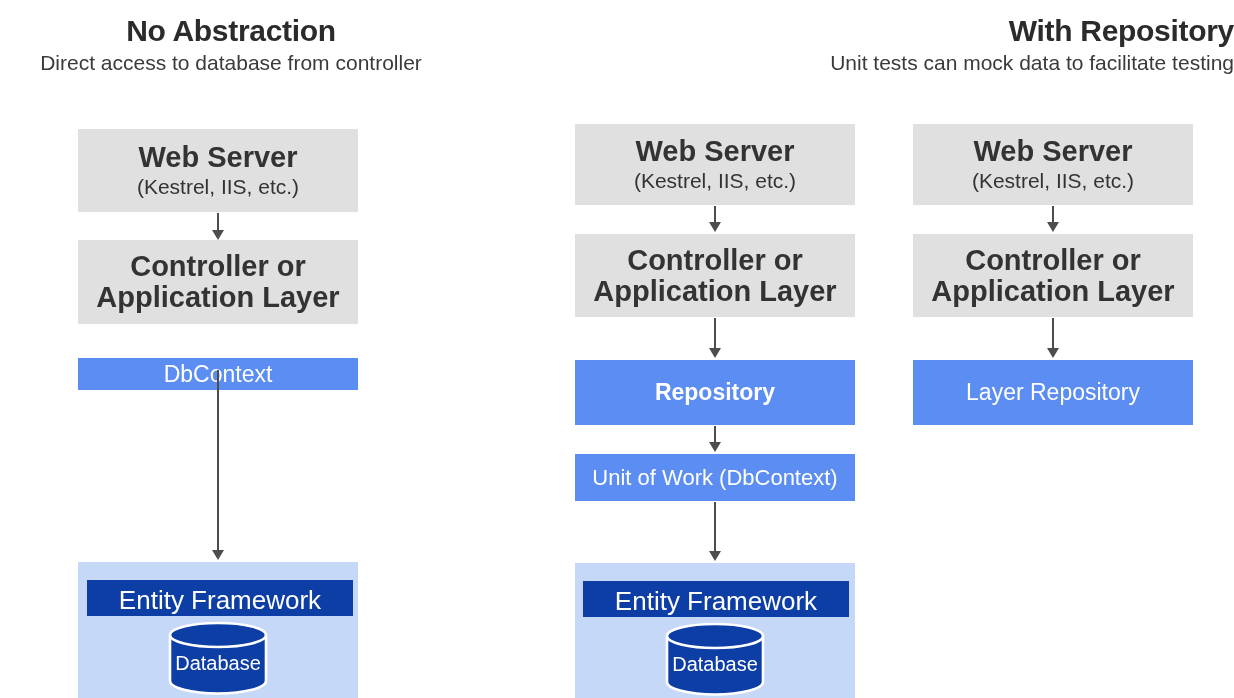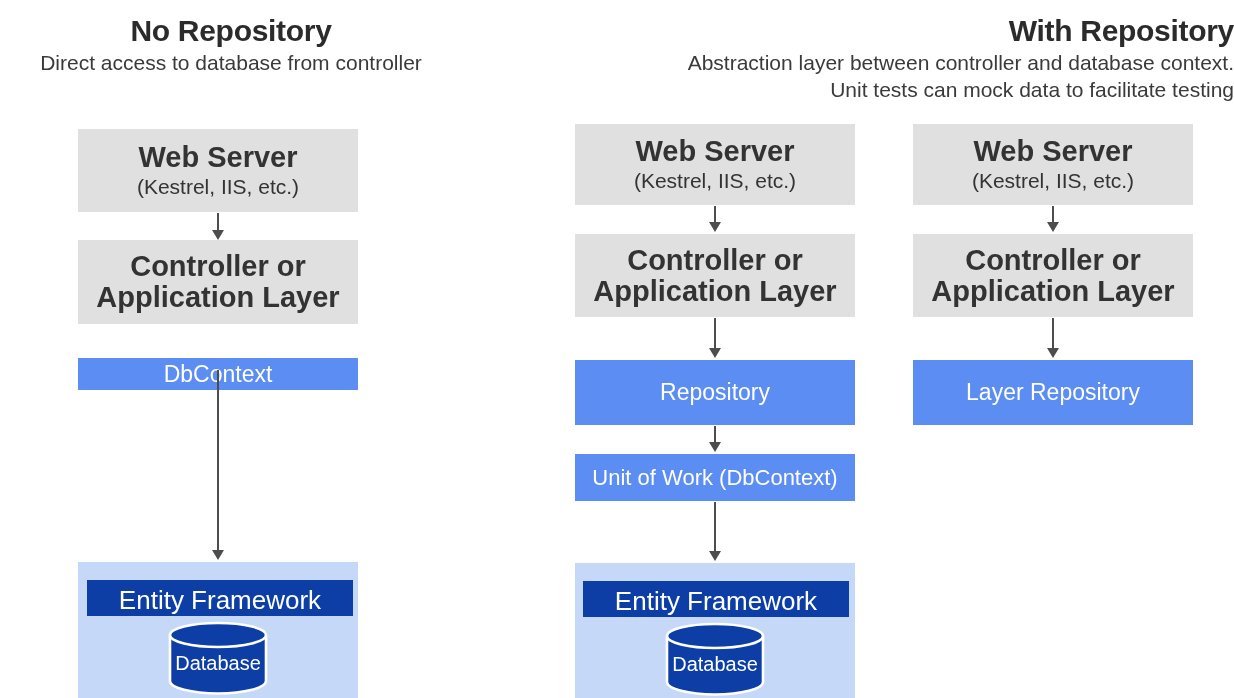--- a/index.html
+++ b/index.html
@@ -32,27 +32,26 @@
   .arrow::after { content:""; position:absolute; left:50%; margin-left:-6px; bottom:0; width:0; height:0;
                   border-left:6px solid transparent; border-right:6px solid transparent;
                   border-top:10px solid var(--color-arrow-gray,#4d4d4d); }
 </style>
 </head>
 <body>
 
 <div class="canvas">
 
   <div class="header" style="left:0; top:12; width:462px; left:0px; top:12px;">
-    <div class="title">No Repository</div>
+    <div class="title">No Abstraction</div>
     <div class="subtitle">Direct access to database from controller</div>
   </div>
 
   <div class="header" style="left:563px; top:12px; width:671px;text-align:right;">
     <div class="title">With Repository</div>
-    <div class="subtitle">Abstraction layer between controller and database context.</div>
     <div class="subtitle">Unit tests can mock data to facilitate testing</div>
   </div>
 
   <div>
     <div class="box gray" style="left:78px; top:129px; width:280px; height:83px;">
       <div class="b-title">Web Server</div>
       <div class="b-sub">(Kestrel, IIS, etc.)</div>
     </div>
 
     <div class="arrow" style="left:212px; top:213px; height:27px;">
@@ -97,21 +96,21 @@
 
     <div class="box gray" style="left:575px; top:234px; width:280px; height:83px;">
       <div class="b-title">Controller or</div>
       <div class="b-title">Application Layer</div>
     </div>
 
     <div class="arrow" style="left:709px; top:318px; height:40px;">
         <div class="shaft"></div>
       </div>
 
-    <div class="box blue" style="left:575px; top:360px; width:280px; height:65px;">
+    <div class="box blue" style="left:575px; top:360px; width:280px; height:65px;font-weight:bold;">
       <div class="blue-label">Repository</div>
     </div>
 
     <div class="arrow" style="left:709px; top:426px; height:26px;">
         <div class="shaft"></div>
       </div>
 
     <div class="box blue" style="left:575px; top:454px; width:280px; height:47px;">
       <div class="blue-label" style="font-size:22px;">Unit of Work (DbContext)</div>
     </div>

